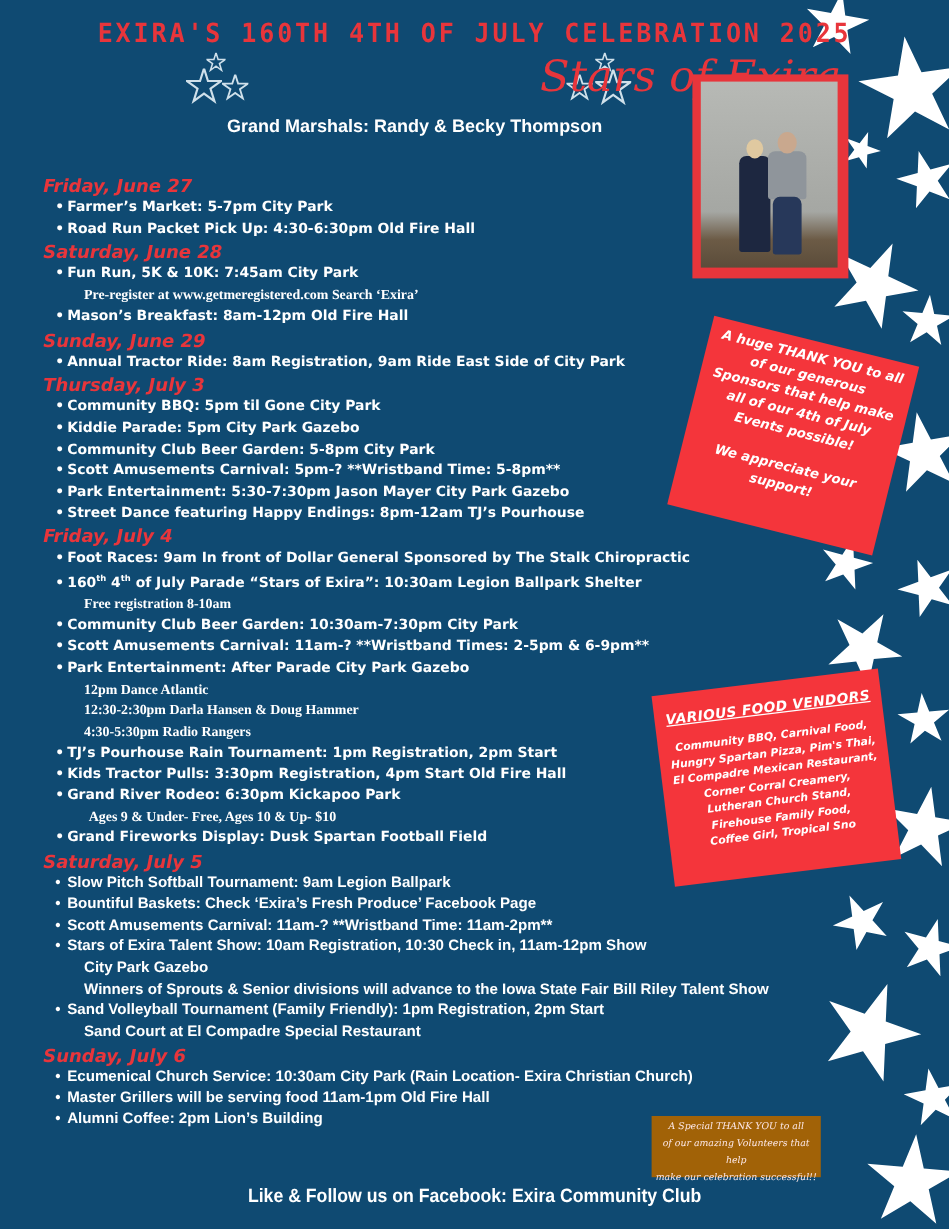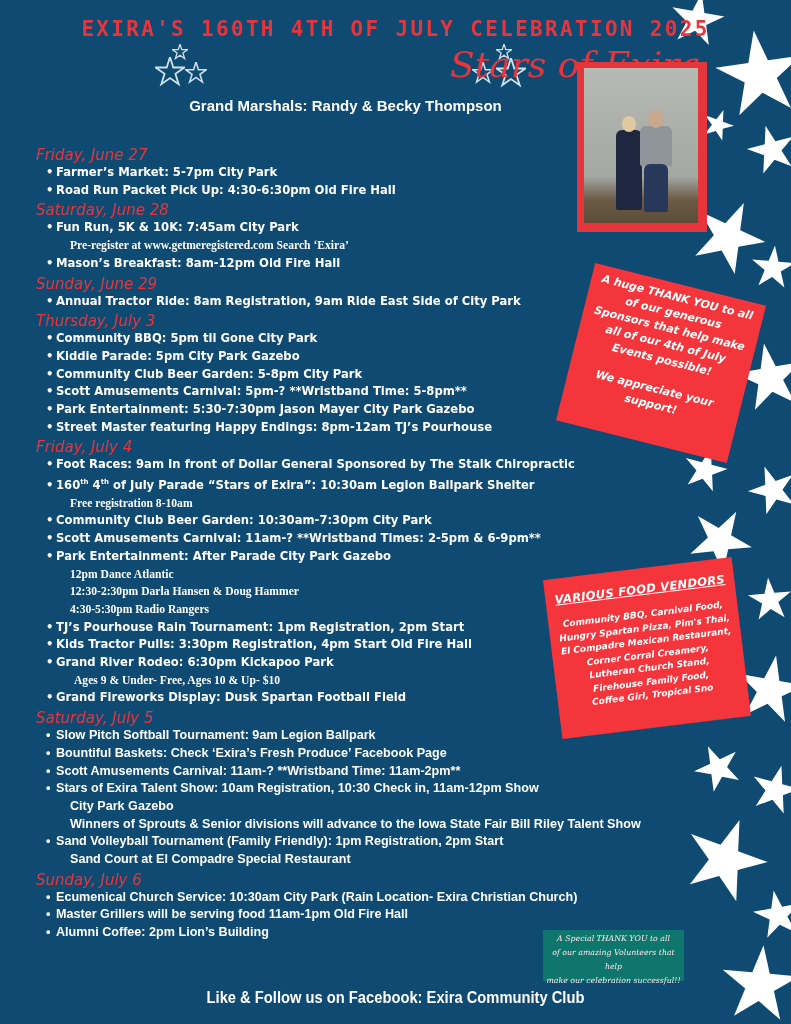--- a/index.html
+++ b/index.html
@@ -6,32 +6,32 @@
   body { width:791px; height:1024px; background:#0f4a72; position:relative; overflow:hidden; font-family:"DejaVu Sans", sans-serif; color:#fff; }
   .title { position:absolute; top:16px; left:0; width:791px; text-align:center; color:#e8353b; font-family:"DejaVu Sans Mono", monospace; font-weight:bold; font-size:22px; letter-spacing:2.5px; transform:scaleX(0.95); }
   .script { position:absolute; top:44px; left:10px; width:691px; text-align:right; color:#e8353b; font-family:"DejaVu Serif", serif; font-style:italic; font-size:36px; }
   .outline-star { position:absolute; fill:none; stroke:#cfe0ea; stroke-width:1.2; }
   .marshals { position:absolute; top:97px; left:0; width:691px; text-align:center; font-family:"Liberation Sans", sans-serif; font-weight:bold; font-size:15px; }
   .photo { position:absolute; left:577px; top:62px; width:130px; height:170px; background:#e8353b; }
   .photo-inner { position:absolute; left:7px; top:6px; width:114px; height:155px; background:linear-gradient(180deg,#b7b9b5 0%,#a5a7a3 70%,#6c5b46 85%,#5b4c3a 100%); overflow:hidden; }
   .person { position:absolute; border-radius:6px 6px 2px 2px; }
   .head { position:absolute; border-radius:50%; }
   .schedule { position:absolute; left:36px; top:144px; width:720px; }
-  .day { color:#e8353b; font-family:"DejaVu Sans", sans-serif; font-style:italic; font-weight:normal; font-size:15px; line-height:18px; margin-top:2px; }
+  .day { color:#e8353b; font-family:"DejaVu Sans", sans-serif; font-style:italic; font-weight:bold; font-size:15px; line-height:18px; margin-top:2px; }
   .ev { font-family:"DejaVu Sans", sans-serif; font-weight:bold; font-size:11.6px; line-height:17.7px; padding-left:10px; white-space:nowrap; }
   .ev .dot { display:inline-block; width:10px; }
   .sub { font-family:Liberation Serif, serif; font-weight:bold; font-size:11.6px; line-height:17.7px; padding-left:34px; white-space:nowrap; }
   .sub.deep { padding-left:38px; }
   sup { font-size:7px; }
   .narrow .ev, .narrow .sub { font-family:"Liberation Sans", sans-serif; font-size:12.6px; }
   .thanks-box { position:absolute; left:573px; top:282px; width:176px; height:162px; background:#f4353b; transform:rotate(14deg); color:#fff; text-align:center; font-style:italic; font-weight:bold; font-size:11px; line-height:16px; padding:6px 4px; box-sizing:border-box; }
   .vendor-box { position:absolute; left:552px; top:568px; width:190px; height:160px; background:#f4353b; transform:rotate(-7deg); color:#fff; text-align:center; font-style:italic; font-weight:bold; padding:8px 6px; box-sizing:border-box; }
   .vendor-title { font-size:11.5px; text-decoration:underline; margin-top:6px; margin-bottom:12px; letter-spacing:0.3px; }
   .vendor-list { font-size:9px; line-height:13.5px; }
-  .vol-box { position:absolute; left:543px; top:930px; width:141px; height:49px; background:#0f766e; color:#fde8e8; text-align:center; font-family:"DejaVu Serif", serif; font-style:italic; font-size:7.8px; line-height:14px; padding-top:2px; }
+  .vol-box { position:absolute; left:543px; top:930px; width:141px; height:49px; background:#a16207; color:#fde8e8; text-align:center; font-family:"DejaVu Serif", serif; font-style:italic; font-size:7.8px; line-height:14px; padding-top:2px; }
   .footer { position:absolute; top:989px; left:0; width:791px; text-align:center; font-family:"Liberation Sans", sans-serif; font-weight:bold; font-size:16px; transform:scaleX(0.92); }
 </style>
 </head>
 <body>
 
 <svg width="791" height="1024" style="position:absolute;left:0;top:0">
   <defs>
     <polygon id="st" points="0,-50 11,-15 48,-15 18,6 29,41 0,20 -29,41 -18,6 -48,-15 -11,-15"></polygon>
   </defs>
   <g fill="#ffffff">
@@ -109,21 +109,21 @@
     <div class="ev"><span class="dot">•</span><span>Annual Tractor Ride:  8am Registration, 9am Ride   East Side of City Park</span></div>
   </div>
 
   <div>
     <div class="day">Thursday, July 3</div>
     <div class="ev"><span class="dot">•</span><span>Community BBQ:  5pm til Gone   City Park</span></div>
     <div class="ev"><span class="dot">•</span><span>Kiddie Parade:  5pm   City Park Gazebo</span></div>
     <div class="ev"><span class="dot">•</span><span>Community Club Beer Garden:  5-8pm   City Park</span></div>
     <div class="ev"><span class="dot">•</span><span>Scott Amusements Carnival:  5pm-?   **Wristband Time: 5-8pm**</span></div>
     <div class="ev"><span class="dot">•</span><span>Park Entertainment:  5:30-7:30pm Jason Mayer   City Park Gazebo</span></div>
-    <div class="ev"><span class="dot">•</span><span>Street Master featuring Happy Endings:  8pm-12am   TJ’s Pourhouse</span></div>
+    <div class="ev"><span class="dot">•</span><span>Street Dance featuring Happy Endings:  8pm-12am   TJ’s Pourhouse</span></div>
   </div>
 
   <div>
     <div class="day">Friday, July 4</div>
     <div class="ev"><span class="dot">•</span><span>Foot Races:  9am   In front of Dollar General     Sponsored by The Stalk Chiropractic</span></div>
     <div class="ev"><span class="dot">•</span><span>160</span><sup>th</sup><span> 4</span><sup>th</sup><span> of July Parade “Stars of Exira”:  10:30am   Legion Ballpark Shelter</span></div>
     <div class="sub">Free registration 8-10am</div>
     <div class="ev"><span class="dot">•</span><span>Community Club Beer Garden:  10:30am-7:30pm   City Park</span></div>
     <div class="ev"><span class="dot">•</span><span>Scott Amusements Carnival:  11am-?   **Wristband Times: 2-5pm &amp; 6-9pm**</span></div>
     <div class="ev"><span class="dot">•</span><span>Park Entertainment:  After Parade   City Park Gazebo</span></div>

